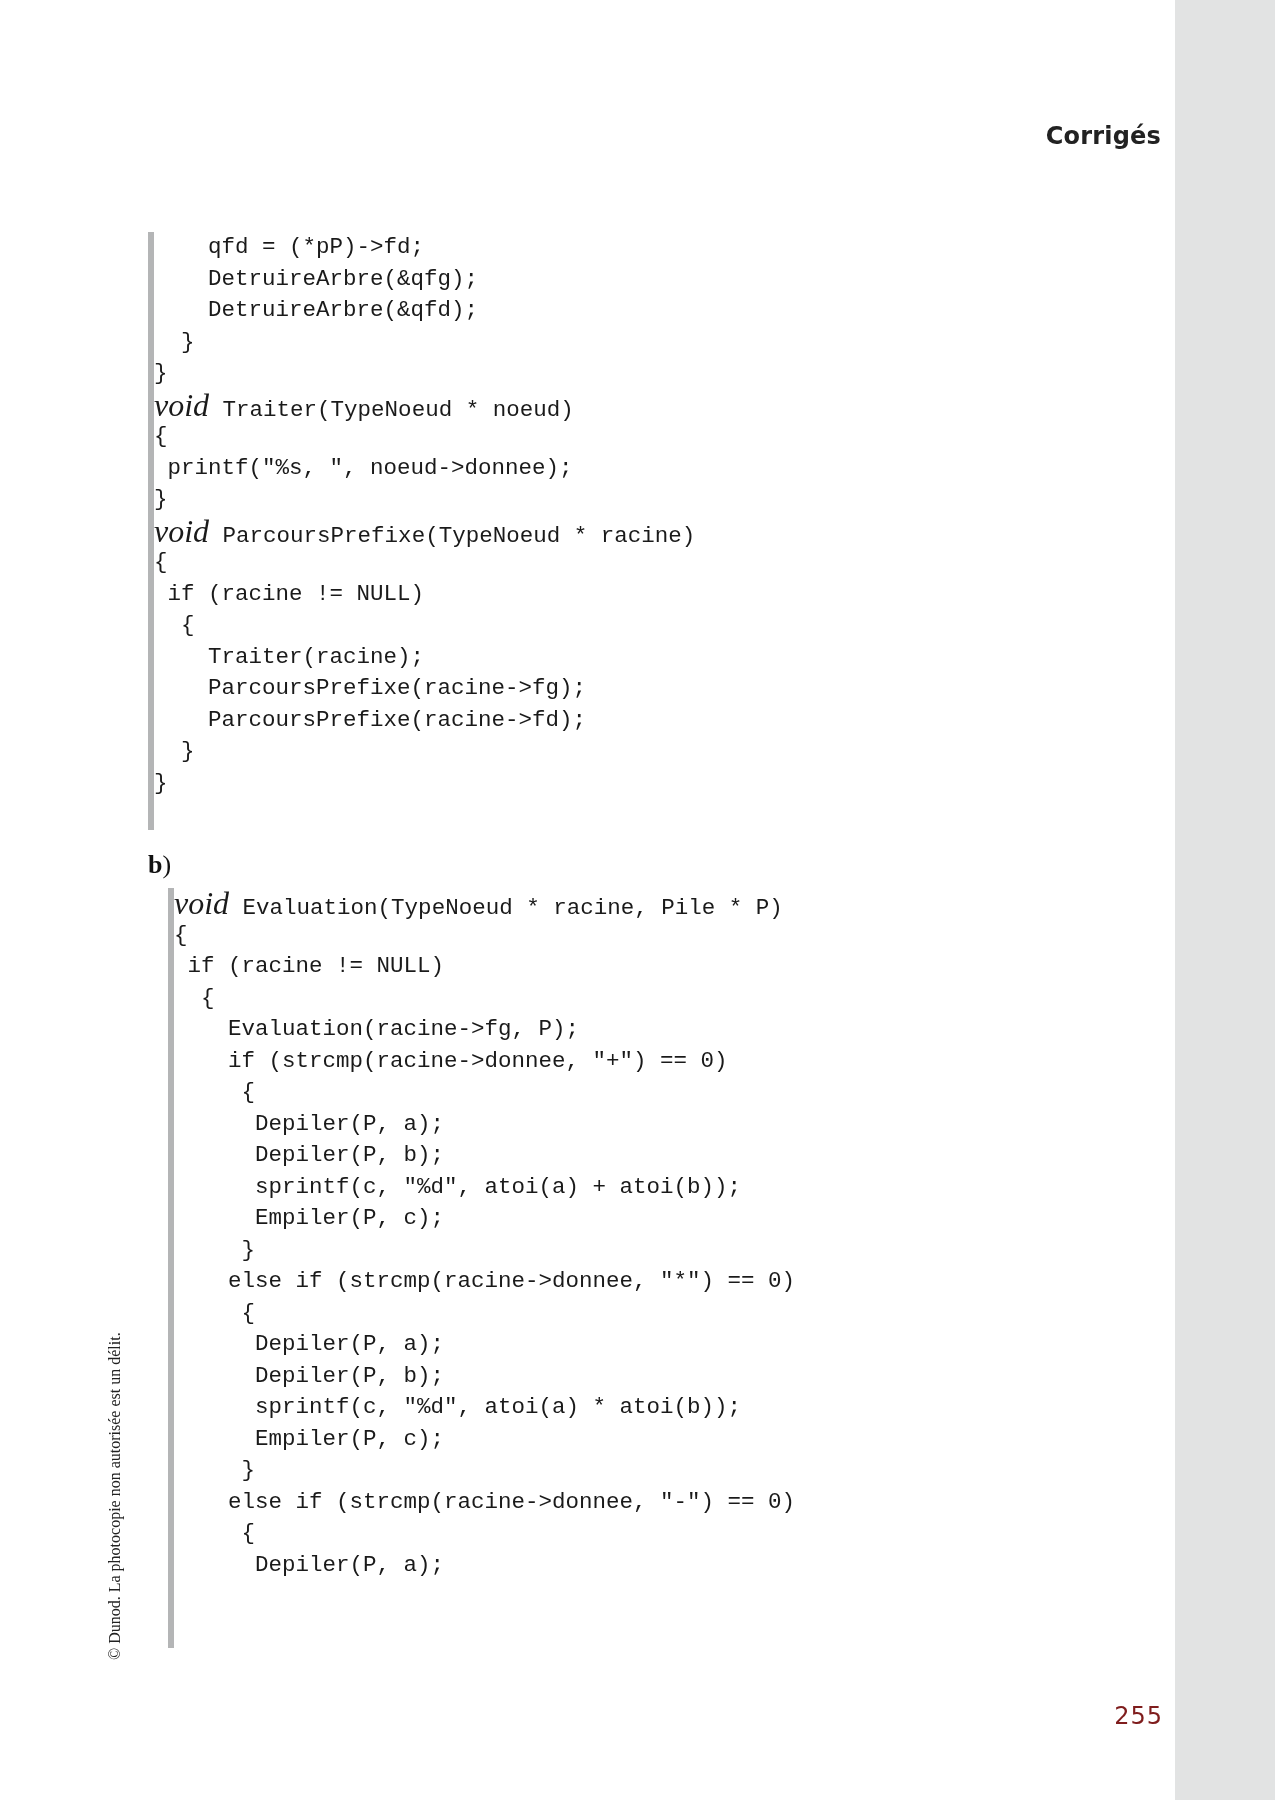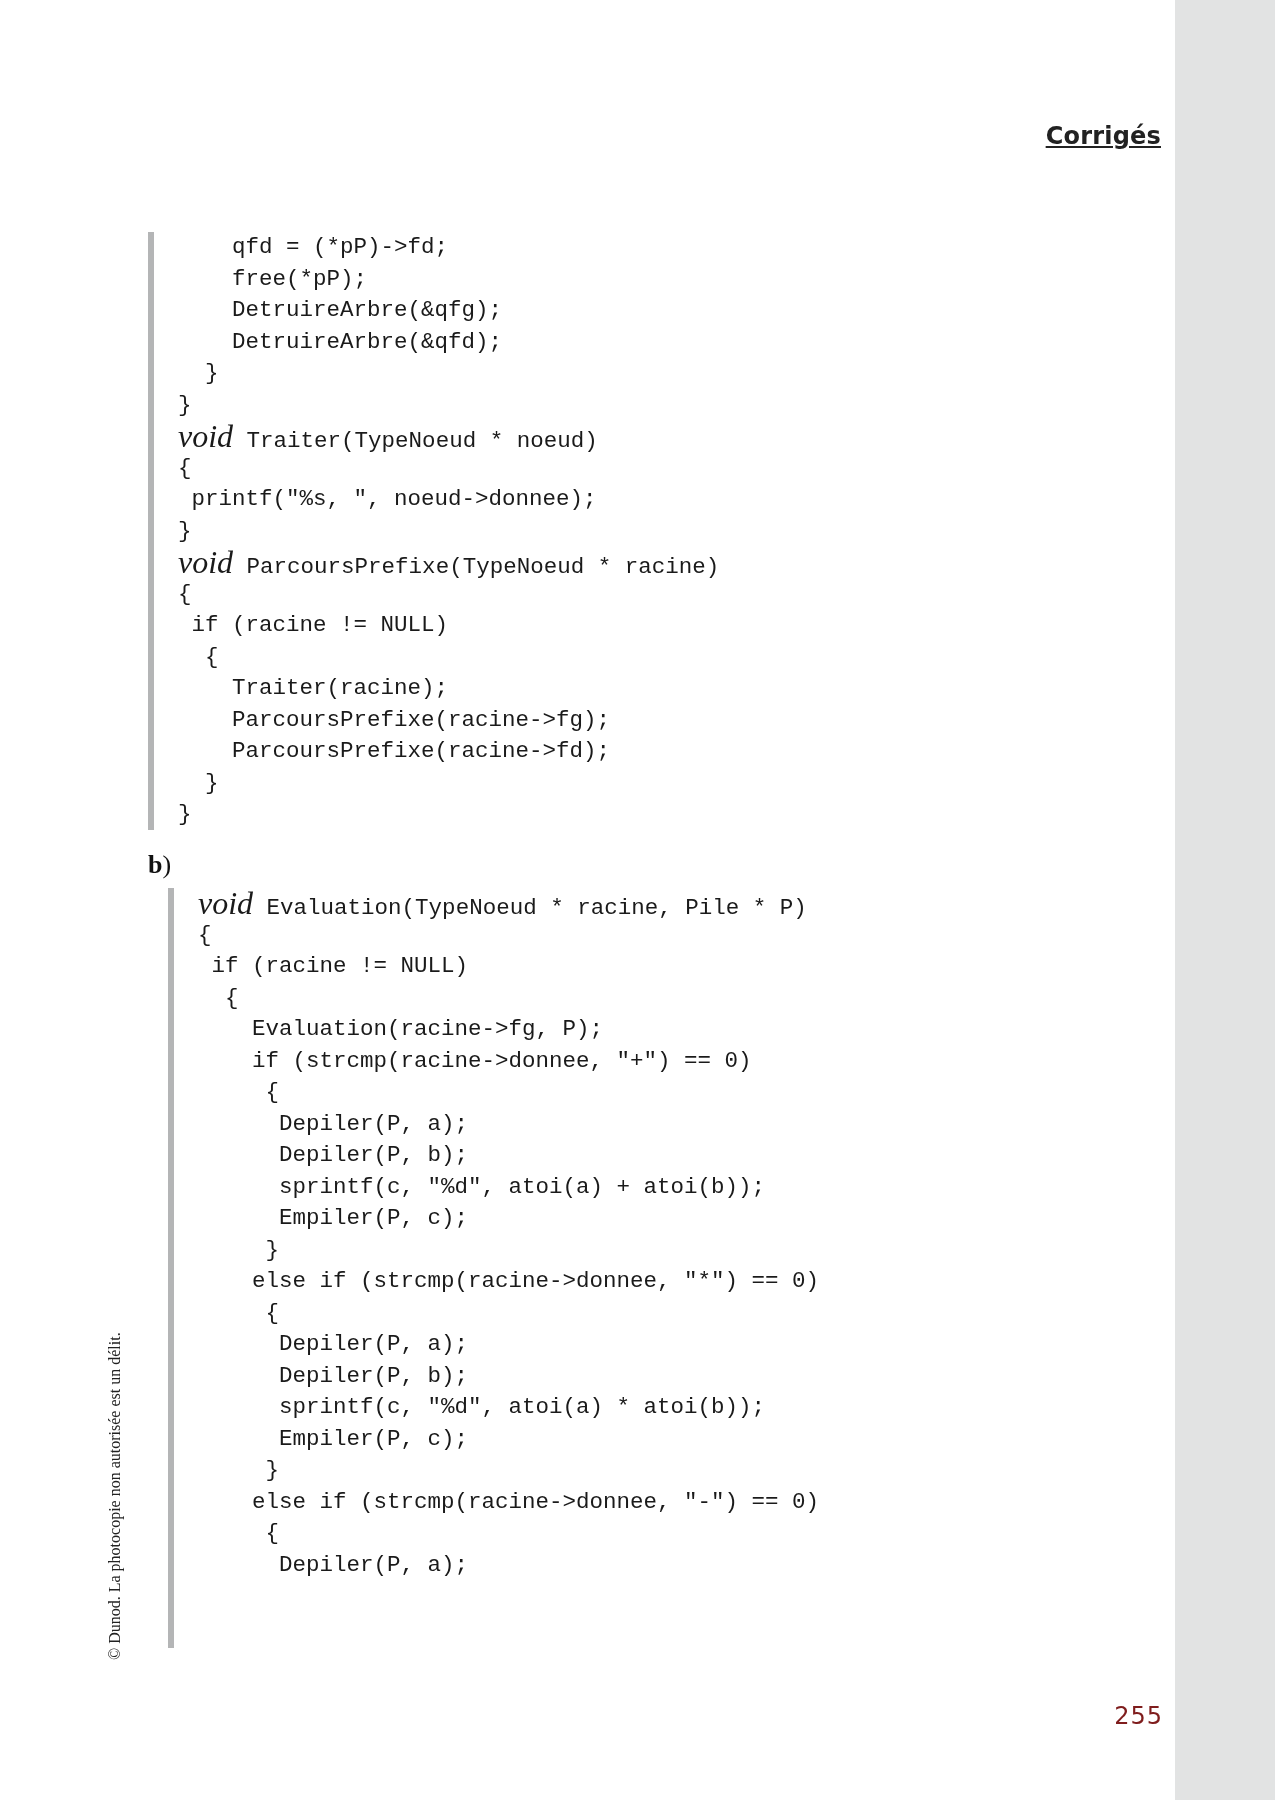--- a/index.html
+++ b/index.html
@@ -1,38 +1,37 @@
 <!DOCTYPE html>
 <html><head>
 <meta charset="utf-8">
 <style>
   html, body { margin:0; padding:0; }
   body { width:1275px; height:1800px; position:relative; background:#ffffff; overflow:hidden; }
   .side-strip { position:absolute; left:1175px; top:0; width:100px; height:1800px; background:#e2e3e3; }
-  .running-head { position:absolute; right:114px; top:122px; font-family:"DejaVu Sans", sans-serif; font-weight:bold; font-size:24px; color:#222; letter-spacing:0.2px;text-decoration:underline; }
+  .running-head { position:absolute; right:114px; top:122px; font-family:"DejaVu Sans", sans-serif; font-weight:bold; font-size:24px; color:#222; letter-spacing:0.2px; }
   .page-number { position:absolute; right:112px; top:1702px; font-family:"DejaVu Sans", sans-serif; font-weight:normal; font-size:24px; color:#7f1d1d; letter-spacing:1px; }
   .copyright { position:absolute; left:106px; top:1660px; transform-origin:0 0; transform:rotate(-90deg); font-family:"Liberation Serif", serif; font-size:16px; color:#222; white-space:nowrap; }
-  .code-block { position:absolute; left:148px; border-left:6px solid #b4b5b6; padding-left:24px; }
+  .code-block { position:absolute; left:148px; border-left:6px solid #b4b5b6; }
   .code-block.block-a { top:232px; height:598px; }
   .code-block.block-b { top:888px; height:760px;margin-left:20px; }
   .code-line { font-family:"Liberation Mono", monospace; font-size:22.5px; height:31.5px; line-height:31.5px; white-space:pre; color:#1a1a1a; }
   .kw { font-family:"Liberation Serif", serif; font-style:italic; font-size:32px; }
   .section-label { position:absolute; left:148px; top:850px; font-family:"Liberation Serif", serif; font-size:26px; color:#111; }
   .section-label b { font-weight:bold; }
 </style>
 </head>
 <body>
 
 <div class="side-strip"></div>
 
 <div class="running-head">Corrigés</div>
 
 <div class="code-block block-a" id="block-a">
     <div class="code-line"><span>    </span><span>qfd = (*pP)-&gt;fd;</span></div>
-    <div class="code-line"><span>    </span><span>free(*pP);</span></div>
     <div class="code-line"><span>    </span><span>DetruireArbre(&amp;qfg);</span></div>
     <div class="code-line"><span>    </span><span>DetruireArbre(&amp;qfd);</span></div>
     <div class="code-line"><span>  </span><span>}</span></div>
     <div class="code-line"><span></span><span>}</span></div>
     <div class="code-line"><span></span><span class="kw">void</span><span> Traiter(TypeNoeud * noeud)</span></div>
     <div class="code-line"><span></span><span>{</span></div>
     <div class="code-line"><span> </span><span>printf("%s, ", noeud-&gt;donnee);</span></div>
     <div class="code-line"><span></span><span>}</span></div>
     <div class="code-line"><span></span><span class="kw">void</span><span> ParcoursPrefixe(TypeNoeud * racine)</span></div>
     <div class="code-line"><span></span><span>{</span></div>

